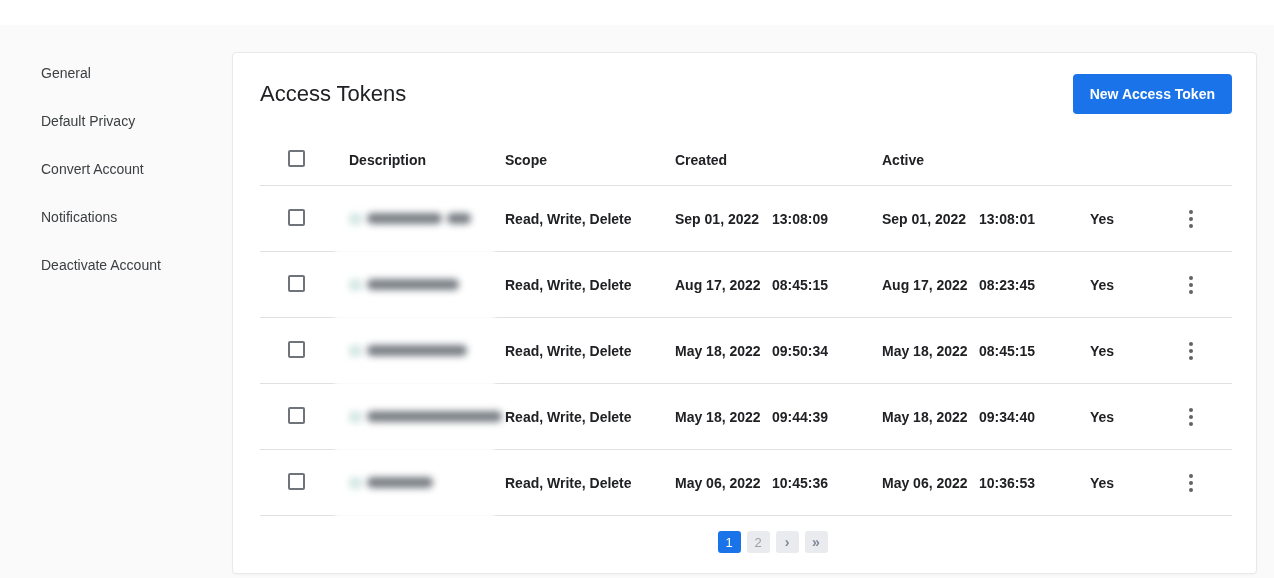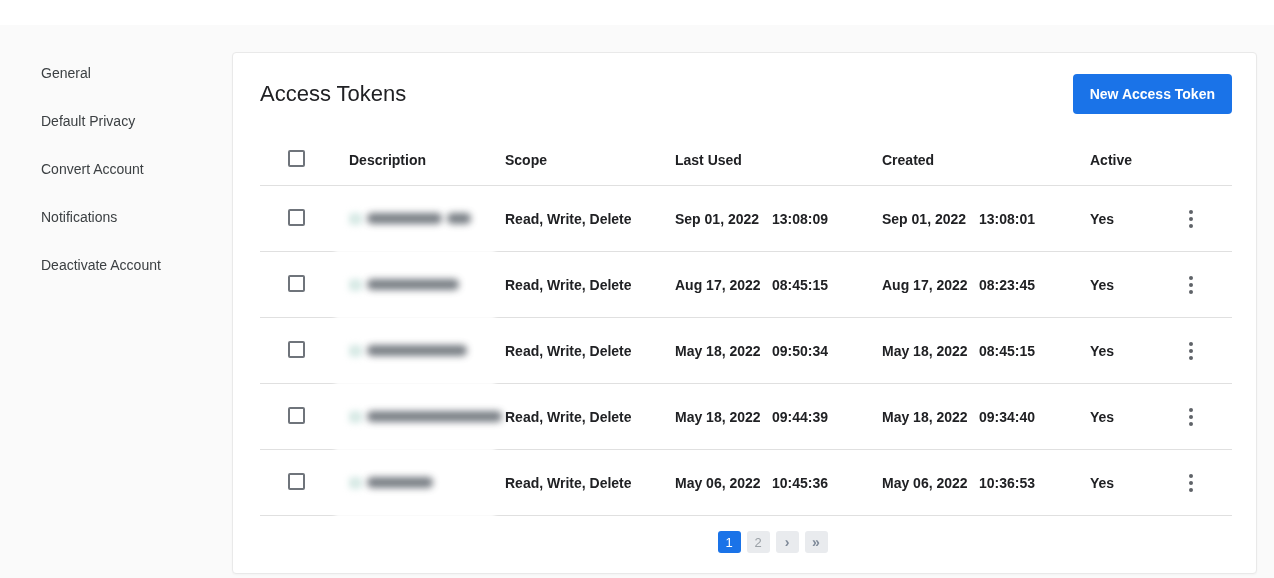--- a/index.html
+++ b/index.html
@@ -90,21 +90,20 @@
   <div class="card-head">
     <h1 class="title">Access Tokens</h1>
     <button class="btn-primary">New Access Token</button>
   </div>
 
   <div class="table">
     <div class="thead">
       <div class="cell cb-cell"><span class="checkbox"></span></div>
       <div class="cell th">Description</div>
       <div class="cell th">Scope</div>
-      <div class="cell th">Last Used</div>
       <div class="cell th">Created</div>
       <div class="cell th">Active</div>
       <div class="cell"></div>
     </div>
     <div id="tbody">
         <div class="trow">
           <div class="cell cb-cell"><span class="checkbox"></span></div>
           <div class="cell desc-cell">
             <span class="redact-dot"></span>
             <span class="redact-bar" style="width:75px"></span>

